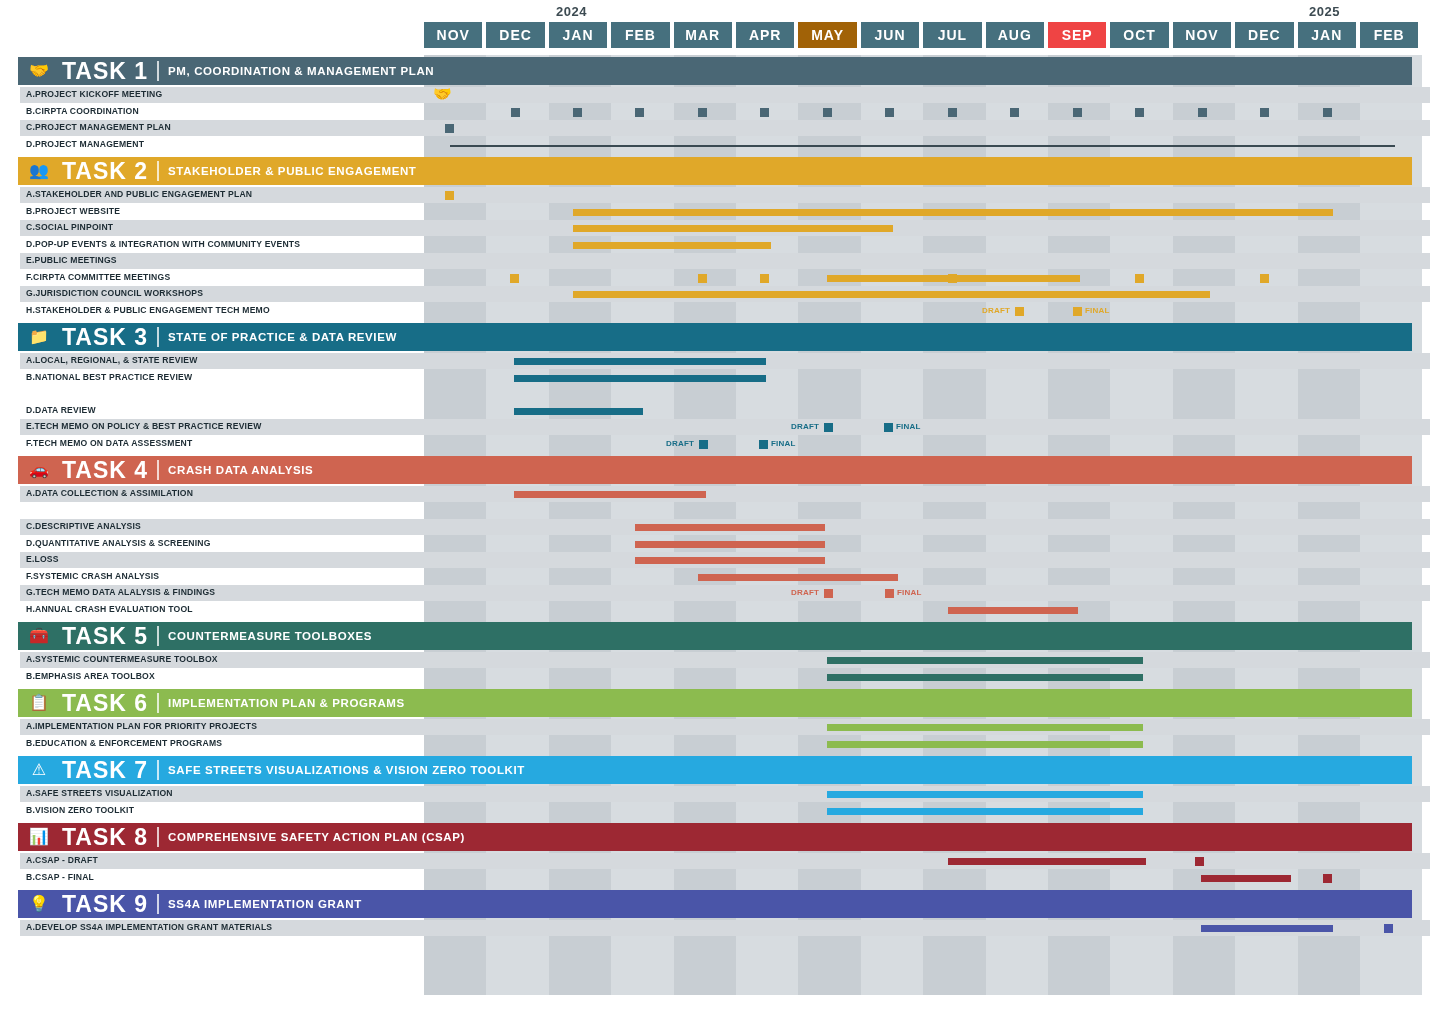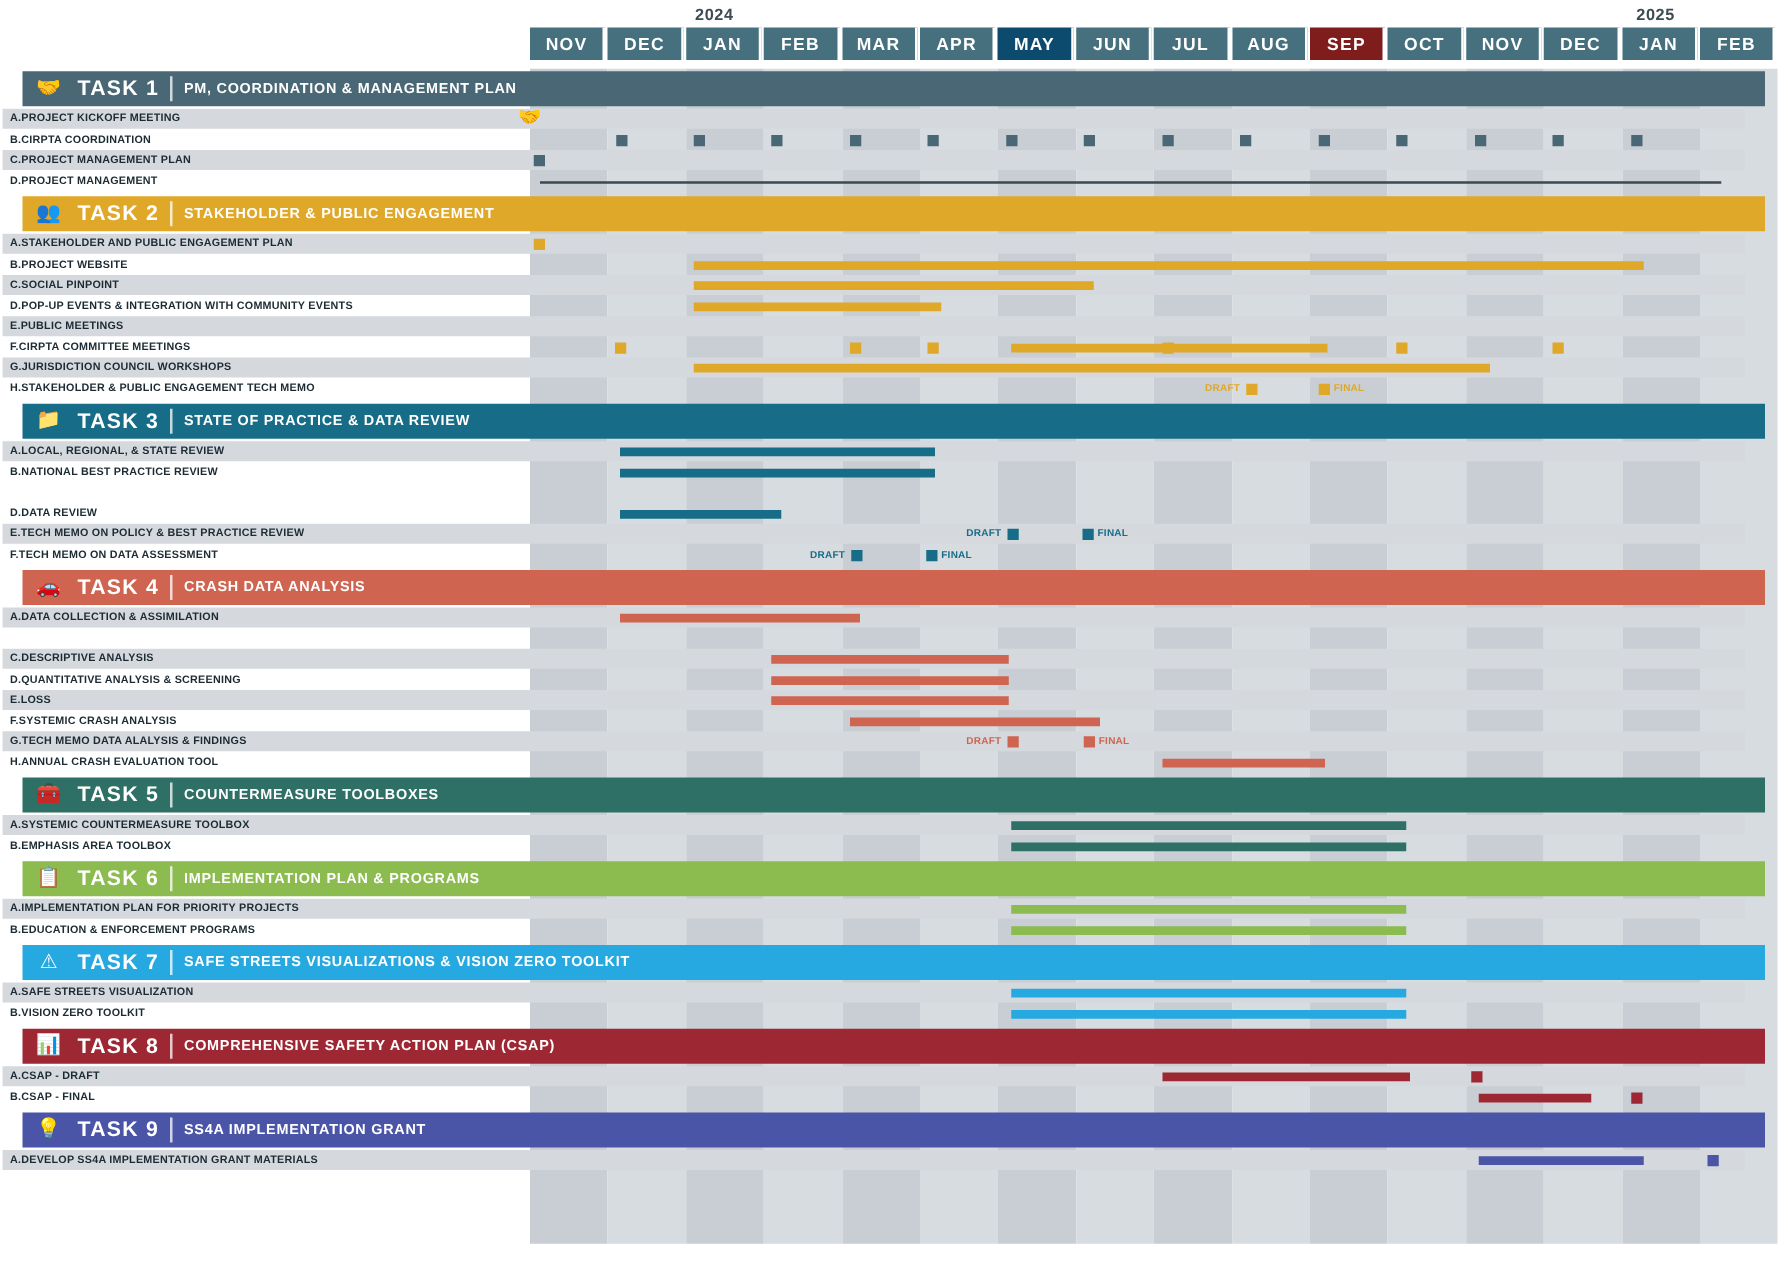--- a/index.html
+++ b/index.html
@@ -40,34 +40,34 @@
     position:absolute;left:18px;height:28px;
     display:flex;align-items:center;
     color:#ffffff;
   }
   .task-ico{
     width:34px;height:24px;margin-left:4px;margin-right:6px;
     display:flex;align-items:center;justify-content:center;
     font-size:16px;line-height:1;
   }
   .task-num{
-    font-size:17px;font-weight:bold;letter-spacing:1px;
+    font-size:23px;font-weight:bold;letter-spacing:1px;
     white-space:nowrap;
   }
   .task-div{
     width:2px;height:20px;background:rgba(255,255,255,.75);
     margin:0 9px;
   }
   .task-title{
     font-size:11.5px;font-weight:bold;letter-spacing:.6px;
     white-space:nowrap;
   }
   
   .sub-row{
-    position:absolute;left:2px;height:16px;
+    position:absolute;left:20px;height:16px;padding-left:17px;
   }
   .sub-row.shade{background:#d5d9dd;}
   .sub-label{
     position:absolute;left:6px;top:2px;
     font-size:8.6px;font-weight:bold;color:#1c2b33;
     letter-spacing:.2px;white-space:nowrap;
   }
   
   .bar{position:absolute;border-radius:0;}
   .mark{position:absolute;}
@@ -99,25 +99,25 @@
     <div class="grid-col even" style="left:1360px;width:62.4px;"></div>
     <div style="position:absolute;left:18px;top:55px;width:406px;height:940px;background:#ffffff;"></div>
     <div class="year-label" style="left:556px;top:4px;">2024</div>
     <div class="year-label" style="left:1309px;top:4px;">2025</div>
     <div class="month-cell" style="left:424px;width:60.4px;background:#46707e;">NOV</div>
     <div class="month-cell" style="left:486.4px;width:60.4px;background:#46707e;">DEC</div>
     <div class="month-cell" style="left:548.8px;width:60.4px;background:#46707e;">JAN</div>
     <div class="month-cell" style="left:611.2px;width:60.4px;background:#46707e;">FEB</div>
     <div class="month-cell" style="left:673.6px;width:60.4px;background:#46707e;">MAR</div>
     <div class="month-cell" style="left:736px;width:60.4px;background:#46707e;">APR</div>
-    <div class="month-cell" style="left:798.4px;width:60.4px;background:#0c4a6e;">MAY</div>
+    <div class="month-cell" style="left:798.4px;width:60.4px;background:#a16207;">MAY</div>
     <div class="month-cell" style="left:860.8px;width:60.4px;background:#46707e;">JUN</div>
     <div class="month-cell" style="left:923.2px;width:60.4px;background:#46707e;">JUL</div>
     <div class="month-cell" style="left:985.6px;width:60.4px;background:#46707e;">AUG</div>
-    <div class="month-cell" style="left:1048px;width:60.4px;background:#7f1d1d;">SEP</div>
+    <div class="month-cell" style="left:1048px;width:60.4px;background:#ef4444;">SEP</div>
     <div class="month-cell" style="left:1110.4px;width:60.4px;background:#46707e;">OCT</div>
     <div class="month-cell" style="left:1172.8px;width:60.4px;background:#46707e;">NOV</div>
     <div class="month-cell" style="left:1235.1999999999998px;width:60.4px;background:#46707e;">DEC</div>
     <div class="month-cell" style="left:1297.6px;width:60.4px;background:#46707e;">JAN</div>
     <div class="month-cell" style="left:1360px;width:60.4px;background:#46707e;">FEB</div>
     <div class="task-bar" style="top:57px;width:1394px;background:#4a6775;">
       <div class="task-ico">🤝</div>
       <div class="task-num">TASK 1</div>
       <div class="task-div"></div>
       <div class="task-title">PM, COORDINATION &amp; MANAGEMENT PLAN</div>

